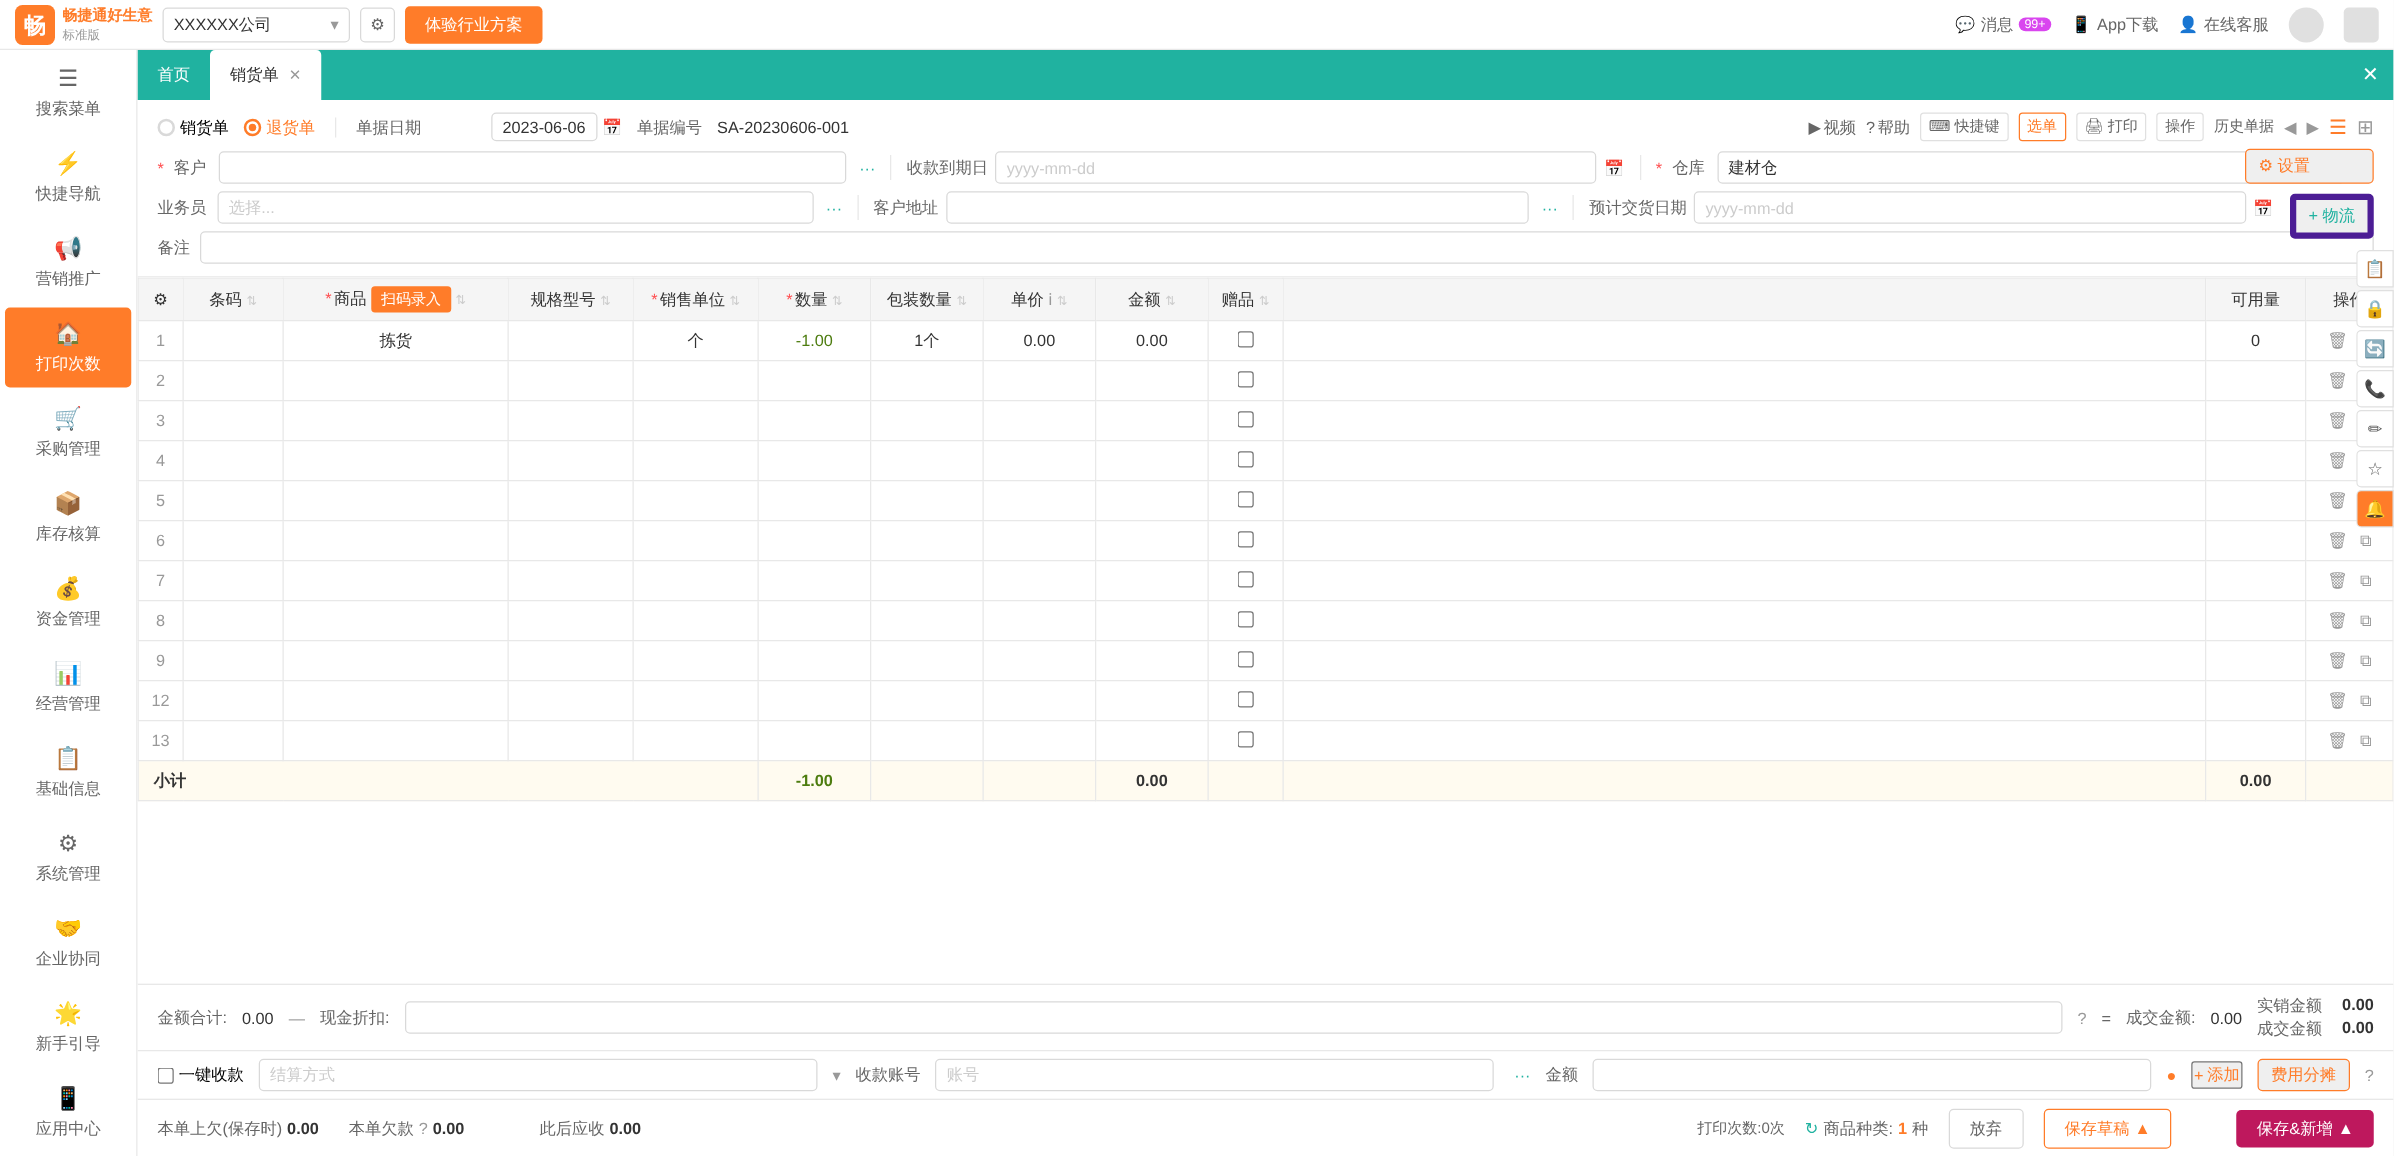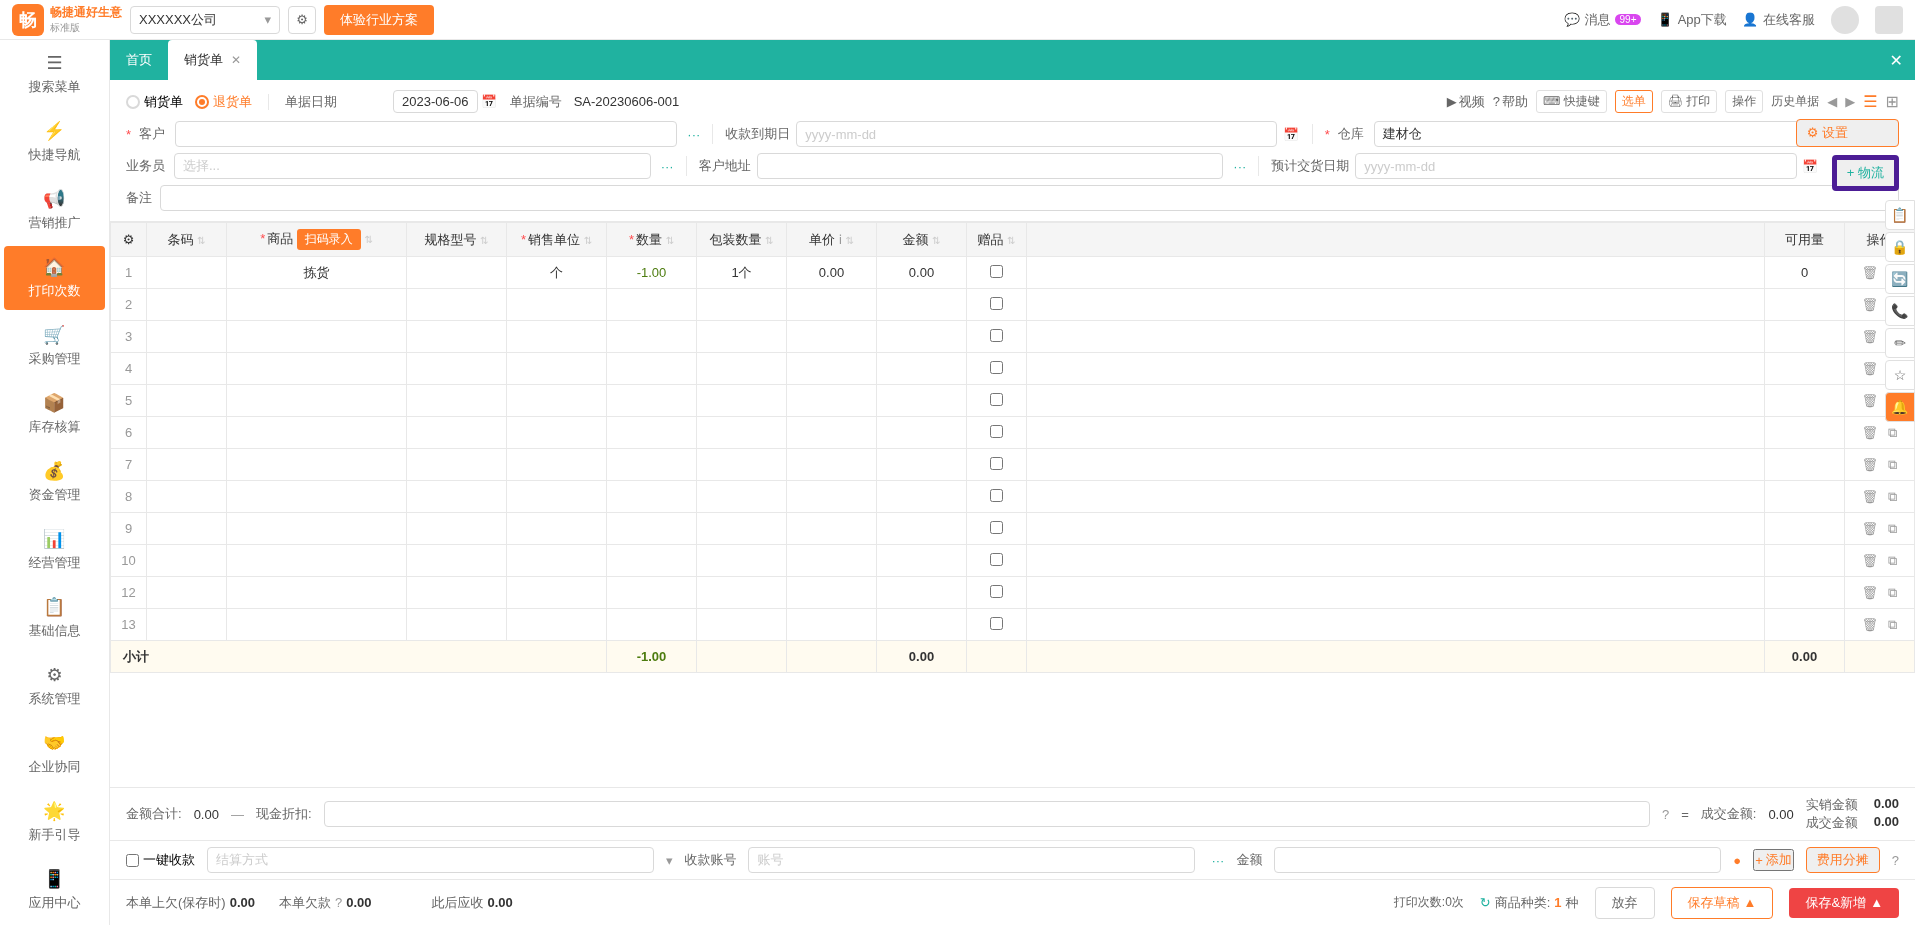--- a/index.html
+++ b/index.html
@@ -68,21 +68,21 @@
     .checkbox-item { display: flex; align-items: center; gap: 4px; }
     .add-btn { color: #ff7c29; cursor: pointer; display: flex; align-items: center; gap: 3px; }
     .fee-btn { border: 1px solid #ff7c29; color: #ff7c29; border-radius: 4px; padding: 3px 10px; cursor: pointer; }
     .question-icon { color: #999; cursor: pointer; }
 
     
     .status-bar { height: 46px; background: #fff; border-top: 1px solid #e8e8e8; display: flex; align-items: center; padding: 0 16px; gap: 24px; flex-shrink: 0; }
     .status-item { display: flex; align-items: center; gap: 4px; color: #333; font-size: 12px; }
     .abandon-btn { border: 1px solid #d9d9d9; background: #fff; color: #666; border-radius: 4px; padding: 6px 16px; cursor: pointer; }
     .save-draft-btn { border: 1px solid #ff7c29; background: #fff; color: #ff7c29; border-radius: 4px; padding: 6px 16px; cursor: pointer; display: flex; align-items: center; gap: 4px; }
-    .save-new-btn { background: #ef4444; color: white; border: none; border-radius: 4px; padding: 6px 16px; cursor: pointer; display: flex; align-items: center; gap: 4px; }
+    .save-new-btn { background: #be185d; color: white; border: none; border-radius: 4px; padding: 6px 16px; cursor: pointer; display: flex; align-items: center; gap: 4px; margin-left: 36px; }
 
     
     .right-float { position: fixed; right: 0; top: 200px; display: flex; flex-direction: column; gap: 2px; z-index: 100; }
     .float-item { width: 30px; height: 30px; background: #fff; border: 1px solid #e0e0e0; display: flex; align-items: center; justify-content: center; cursor: pointer; color: #666; font-size: 14px; border-radius: 4px 0 0 4px; }
     .float-item.active { background: #ff7c29; color: white; }
 
     
     .th-sort { color: #ccc; font-size: 10px; cursor: pointer; }
     .info-icon { color: #999; cursor: pointer; }
 
@@ -482,38 +482,20 @@
     <td><input type="checkbox" style=""></td>
     <td></td>
     <td></td>
     <td>
       <span style="cursor:pointer;color:#999;margin-right:6px;">🗑</span>
       <span style="cursor:pointer;color:#999;">⧉</span>
     </td>
   </tr>
             <tr>
     <td><span class="row-num">9</span></td>
-    <td contenteditable="false" style=""></td>
-    <td></td>
-    <td></td>
-    <td></td>
-    <td></td>
-    <td></td>
-    <td></td>
-    <td></td>
-    <td><input type="checkbox" style=""></td>
-    <td></td>
-    <td></td>
-    <td>
-      <span style="cursor:pointer;color:#999;margin-right:6px;">🗑</span>
-      <span style="cursor:pointer;color:#999;">⧉</span>
-    </td>
-  </tr>
-            <tr>
-    <td><span class="row-num">10</span></td>
     <td contenteditable="false" style=""></td>
     <td></td>
     <td></td>
     <td></td>
     <td></td>
     <td></td>
     <td></td>
     <td></td>
     <td><input type="checkbox" style=""></td>
     <td></td>

